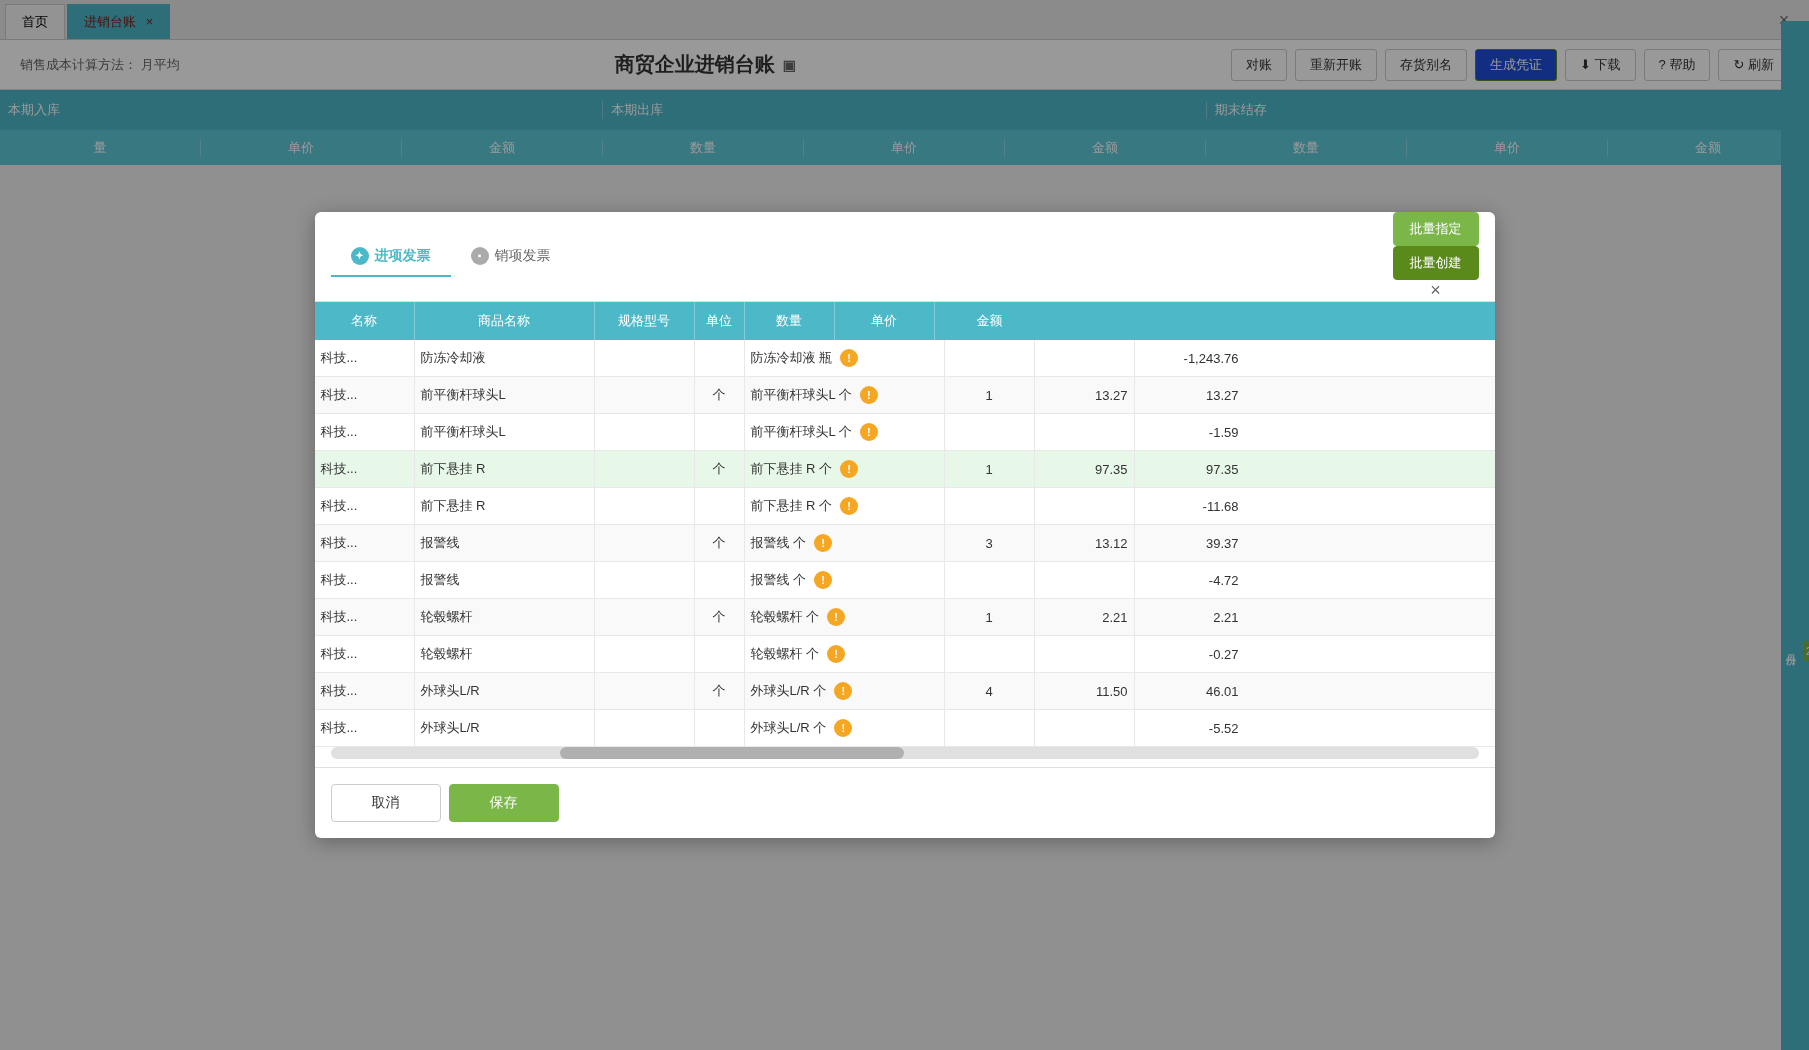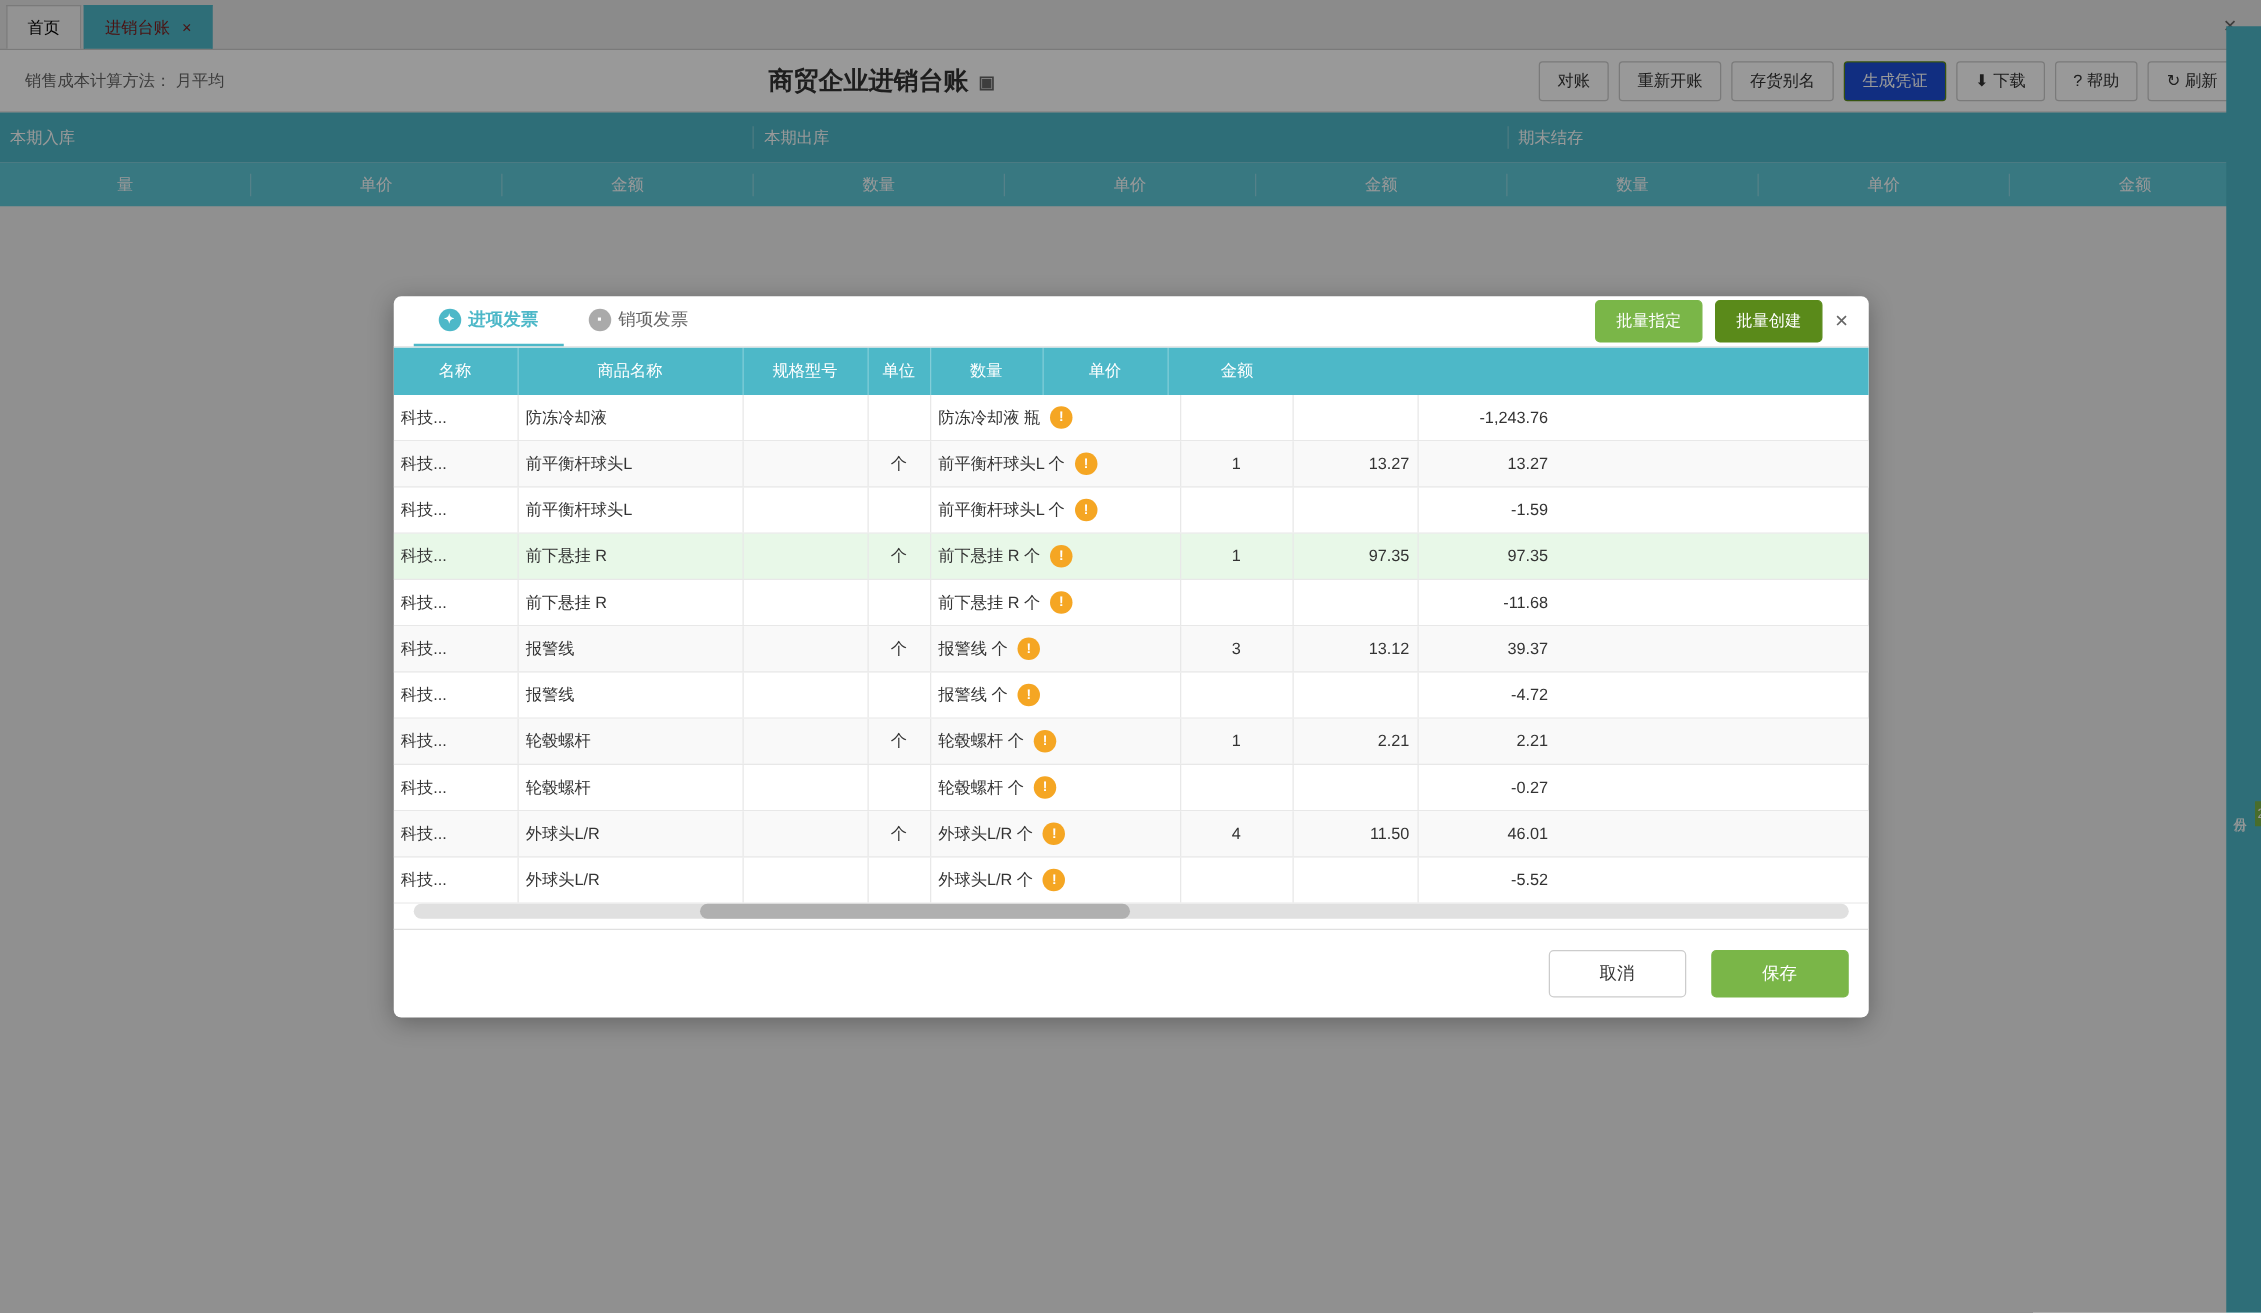--- a/index.html
+++ b/index.html
@@ -34,21 +34,21 @@
     .sub-col { flex: 1; text-align: center; color: white; font-size: 13px; border-right: 1px solid rgba(255,255,255,0.3); padding: 0 8px; }
 
     
     .overlay { position: absolute; top: 0; left: 0; width: 100%; height: 100%; background: rgba(0,0,0,0.4); z-index: 100; display: flex; align-items: center; justify-content: center; }
 
     
     .modal { background: #fff; border-radius: 6px; width: 1180px; max-height: 820px; display: flex; flex-direction: column; box-shadow: 0 4px 20px rgba(0,0,0,0.3); position: relative; }
     .modal-tabs { display: flex; padding: 0 16px; border-bottom: 1px solid #e0e0e0; align-items: center; justify-content: space-between; }
     .modal-tab { padding: 10px 20px; cursor: pointer; font-size: 14px; color: #666; border-bottom: 2px solid transparent; display: flex; align-items: center; gap: 6px; }
     .modal-tab.active { color: #4db8c8; border-bottom: 2px solid #4db8c8; font-weight: bold; }
-    .modal-tab-right { display: flex; gap: 10px; }
+    .modal-tab-right { display: flex; gap: 0; flex-direction: column; }
     .btn-batch { padding: 7px 16px; border-radius: 4px; font-size: 13px; cursor: pointer; border: 1px solid #7ab648; background: #7ab648; color: white; }
     .btn-batch-create { padding: 7px 16px; border-radius: 4px; font-size: 13px; cursor: pointer; border: 1px solid #5a8a1a; background: #5a8a1a; color: white; }
 
     
     .modal-table { flex: 1; overflow-y: auto; }
     .table-head { display: flex; background: #4db8c8; }
     .th { text-align: center; color: white; font-size: 13px; padding: 10px 6px; border-right: 1px solid rgba(255,255,255,0.3); }
     .th:last-child { border-right: none; }
     .table-row { display: flex; border-bottom: 1px solid #e8e8e8; }
     .table-row:nth-child(even) { background: #f9f9f9; }
@@ -68,21 +68,21 @@
     .col-qty { width: 90px; flex-shrink: 0; }
     .col-price { width: 100px; flex-shrink: 0; }
     .col-amount { width: 110px; flex-shrink: 0; }
 
     
     .modal-table::-webkit-scrollbar { width: 8px; }
     .modal-table::-webkit-scrollbar-track { background: #f0f0f0; }
     .modal-table::-webkit-scrollbar-thumb { background: #ccc; border-radius: 4px; }
 
     
-    .modal-footer { padding: 16px; display: flex; justify-content: flex-end; gap: 20px; border-top: 1px solid #e0e0e0; }
+    .modal-footer { padding: 16px; display: flex; justify-content: flex-start; gap: 8px; border-top: 1px solid #e0e0e0; }
     .btn-cancel { padding: 9px 40px; border-radius: 4px; font-size: 14px; cursor: pointer; border: 1px solid #ccc; background: #fff; color: #333; }
     .btn-save { padding: 9px 40px; border-radius: 4px; font-size: 14px; cursor: pointer; border: 1px solid #7ab648; background: #7ab648; color: white; }
 
     
     .h-scroll { height: 12px; background: #e0e0e0; border-radius: 6px; margin: 0 16px 8px; position: relative; }
     .h-scroll-thumb { position: absolute; left: 20%; width: 30%; height: 100%; background: #b0b0b0; border-radius: 6px; }
   </style>
 </head>
 <body>
 

